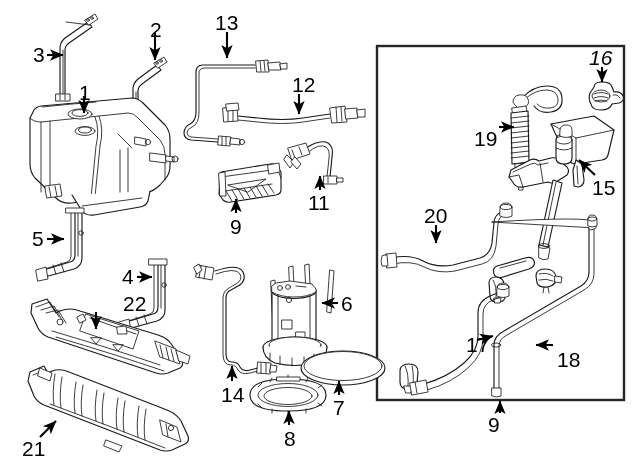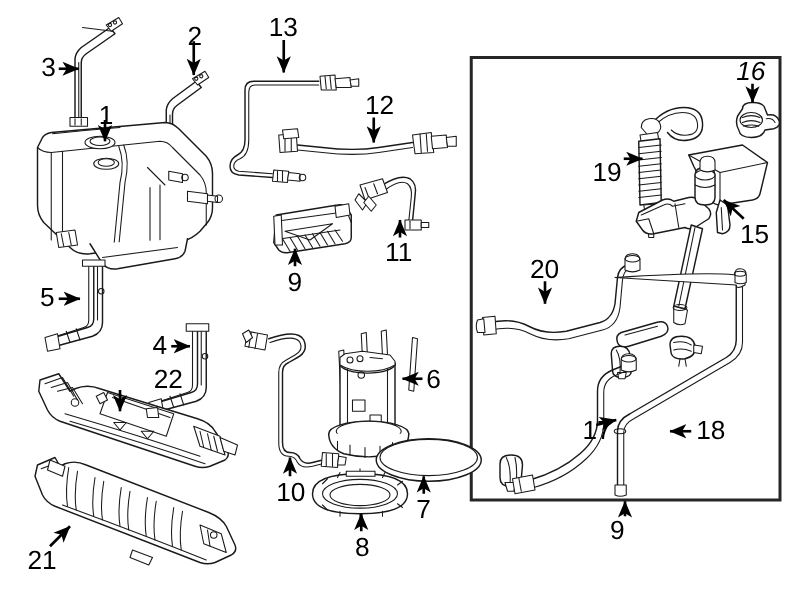--- a/index.html
+++ b/index.html
@@ -368,27 +368,27 @@
 
   <div class="lbl" style="left:79px;top:82px;">1</div>
   <div class="lbl" style="left:150px;top:19px;">2</div>
   <div class="lbl" style="left:33px;top:44px;">3</div>
   <div class="lbl" style="left:122px;top:266px;">4</div>
   <div class="lbl" style="left:32px;top:228px;">5</div>
   <div class="lbl" style="left:341px;top:293px;">6</div>
   <div class="lbl" style="left:333px;top:397px;">7</div>
   <div class="lbl" style="left:284px;top:428px;">8</div>
   <div class="lbl" style="left:230px;top:216px;">9</div>
-  <div class="lbl" style="left:221px;top:384px;">10</div>
+  <div class="lbl" style="left:221px;top:384px;">14</div>
   <div class="lbl" style="left:308px;top:192px;">11</div>
   <div class="lbl" style="left:292px;top:74px;">12</div>
   <div class="lbl" style="left:215px;top:12px;">13</div>
   <div class="lbl" style="left:488px;top:414px;">9</div>
   <div class="lbl" style="left:592px;top:177px;">15</div>
   <div class="lbl" style="left:589px;top:47px;font-style:italic;">16</div>
   <div class="lbl" style="left:453px;top:334px;margin-left:13px;">17</div>
-  <div class="lbl" style="left:557px;top:334px;">18</div>
+  <div class="lbl" style="left:557px;top:349px;">18</div>
   <div class="lbl" style="left:474px;top:128px;">19</div>
   <div class="lbl" style="left:424px;top:205px;">20</div>
   <div class="lbl" style="left:22px;top:438px;">21</div>
   <div class="lbl" style="left:83px;top:293px;margin-left:40px;">22</div>
 
 </div>
 
 </body></html>

